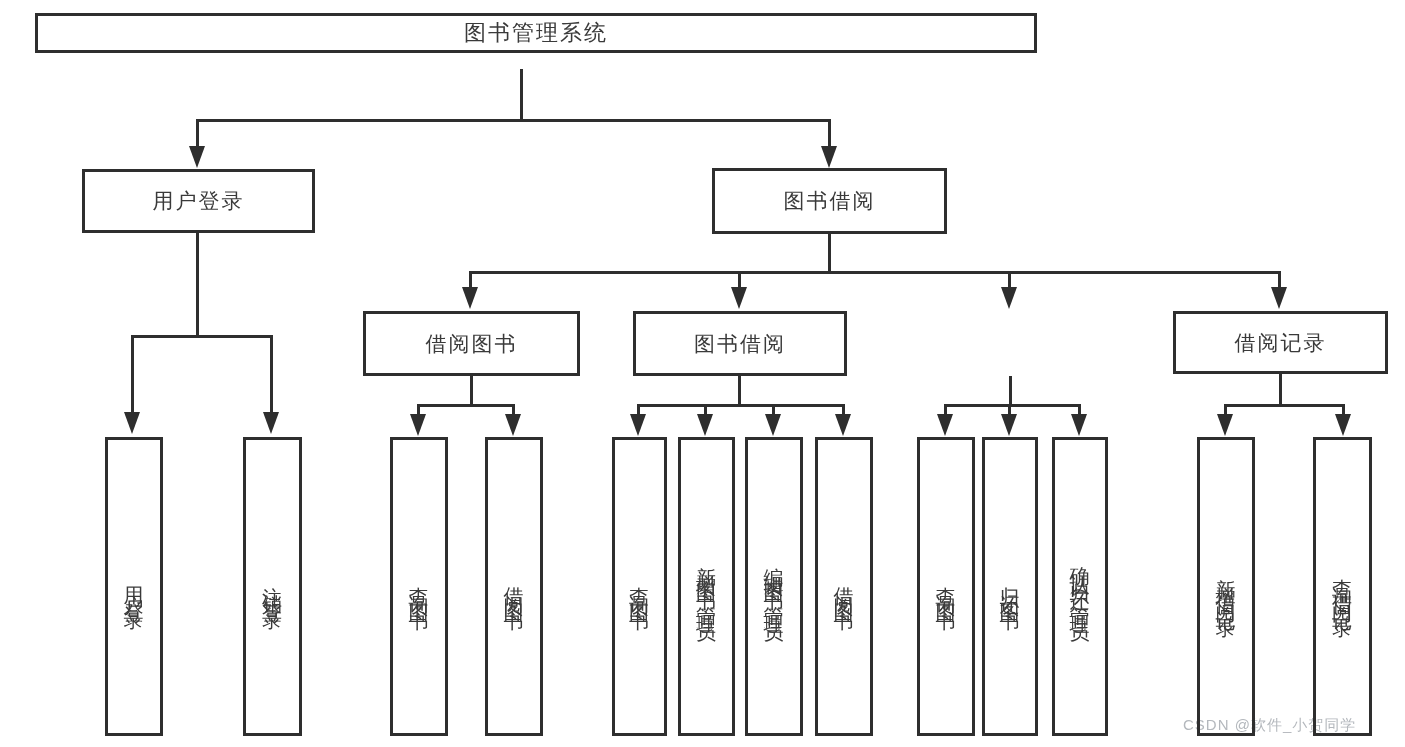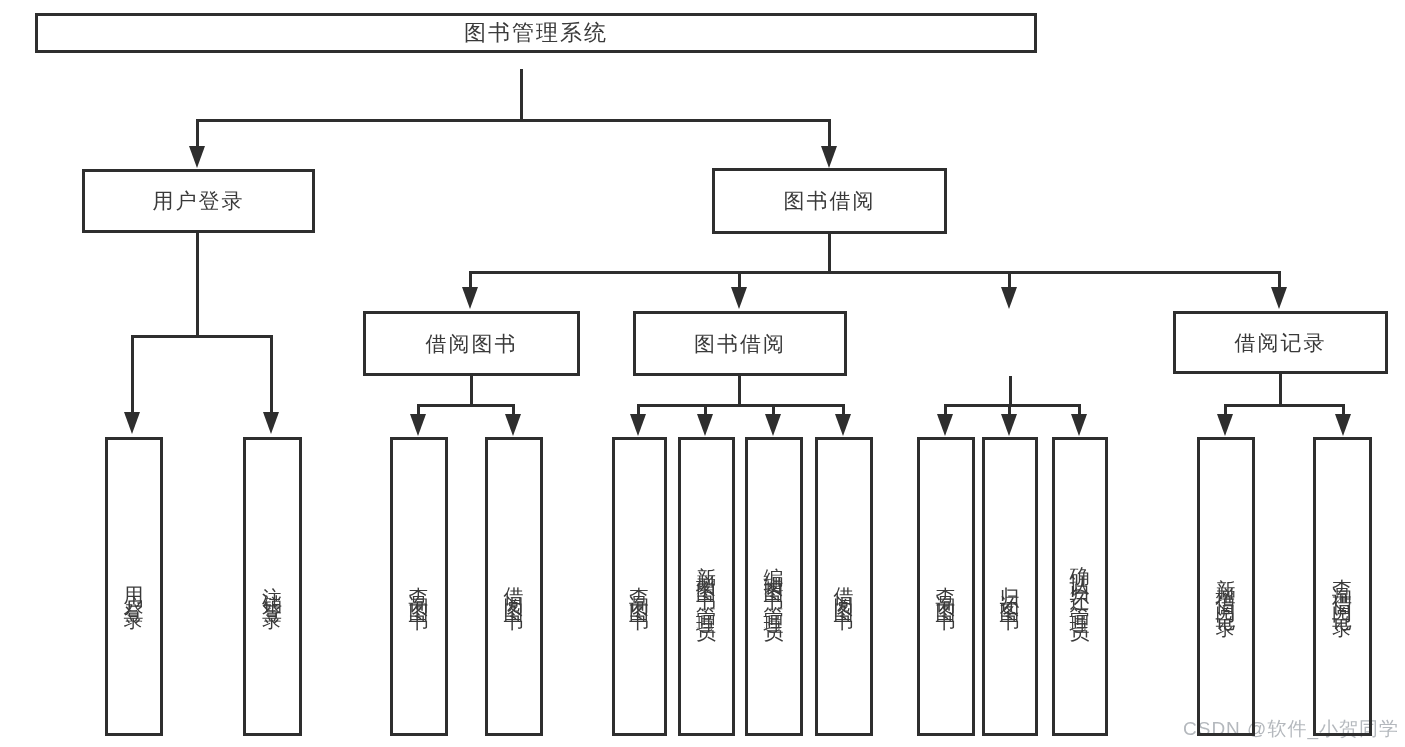--- a/index.html
+++ b/index.html
@@ -36,21 +36,21 @@
   .vl{position:absolute;width:3px;background:var(--line);}
   .ah{
     position:absolute;width:0;height:0;
     border-left:8px solid transparent;
     border-right:8px solid transparent;
     border-top:22px solid var(--line);
   }
   #watermark{
     position:absolute;
     left:1183px;top:716px;
-    font-size:19px;
+    font-size:15px;
     color:#b4b8bd;
     letter-spacing:1px;
     mix-blend-mode:darken;
     white-space:nowrap;
   }
 </style>
 </head>
 <body>
 
 <div id="stage">

